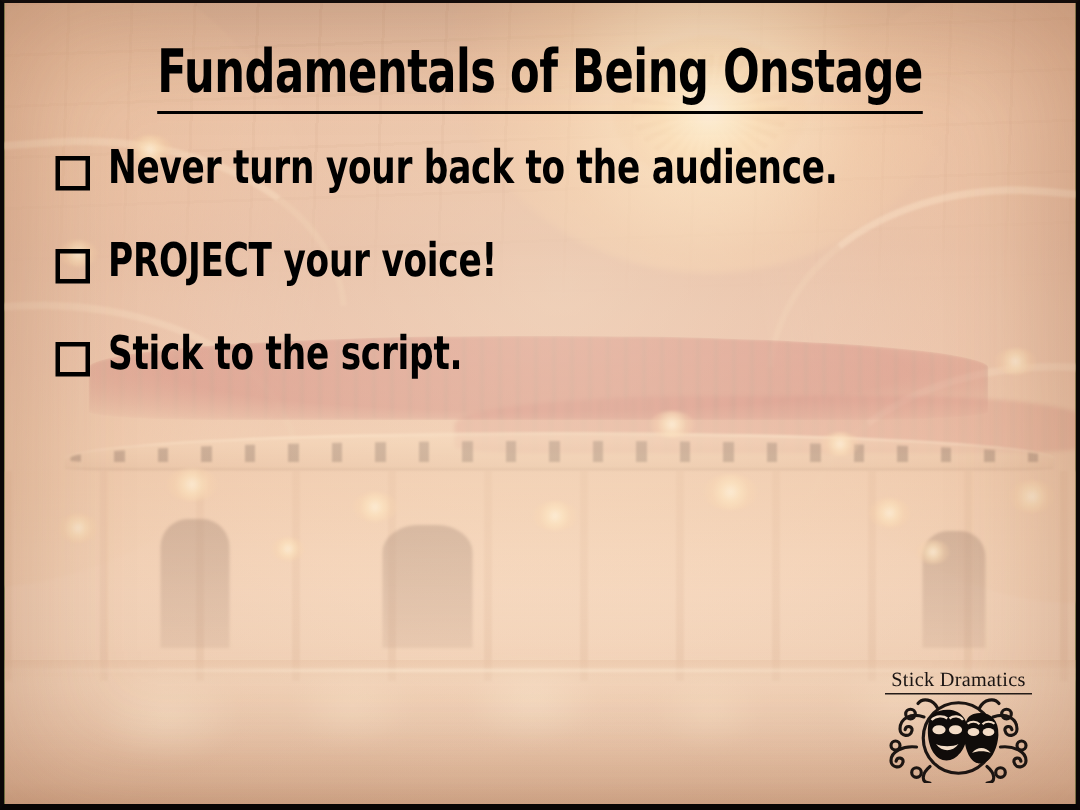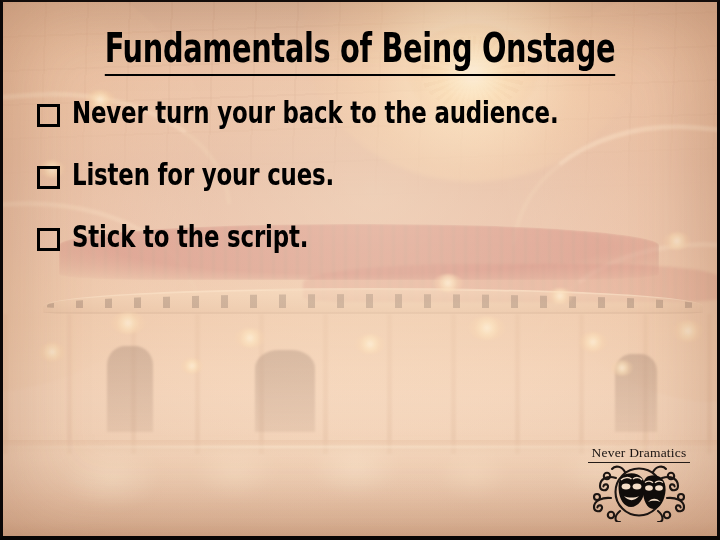--- a/index.html
+++ b/index.html
@@ -481,37 +481,37 @@
       <span class="u">Fundamentals of Being Onstage</span>
     </div>
 
     <div class="bullets">
 
       <div class="bullet">
         <span class="bullet-marker"></span>
         <span class="bullet-text">Never turn your back to the audience.</span>
       </div>
 
-
       <div class="bullet">
         <span class="bullet-marker"></span>
-        <span class="bullet-text">Listen for your cues.</span>
+        <span class="bullet-text">PROJECT your voice!</span>
       </div>
+
 
       <div class="bullet">
         <span class="bullet-marker"></span>
         <span class="bullet-text">Stick to the script.</span>
       </div>
 
 
     </div>
   </div>
 
   <div class="logo">
-    <span class="logo-name">Never Dramatics</span>
+    <span class="logo-name">Stick Dramatics</span>
 
     <svg class="logo-mark" width="118" height="58" viewBox="0 0 118 58" aria-hidden="true">
       <g fill="none" stroke="#1c1512" stroke-width="2.1" stroke-linecap="round">
 
         <circle cx="59" cy="28" r="23.5"></circle>
 
         <path d="M36 14 C27 11, 20 15, 20 22 C20 27, 27 28, 28 23 C28.6 19.8, 24 19.4, 23.4 22.4"></path>
         <path d="M31 34 C22 33, 14 37, 14 43 C14 48, 21 49, 22 44 C22.6 40.8, 18 40.4, 17.4 43.4"></path>
         <path d="M40 47 C34 52, 34 58, 40 58"></path>
         <path d="M45 8 C42 2, 35 1, 32 5"></path>

